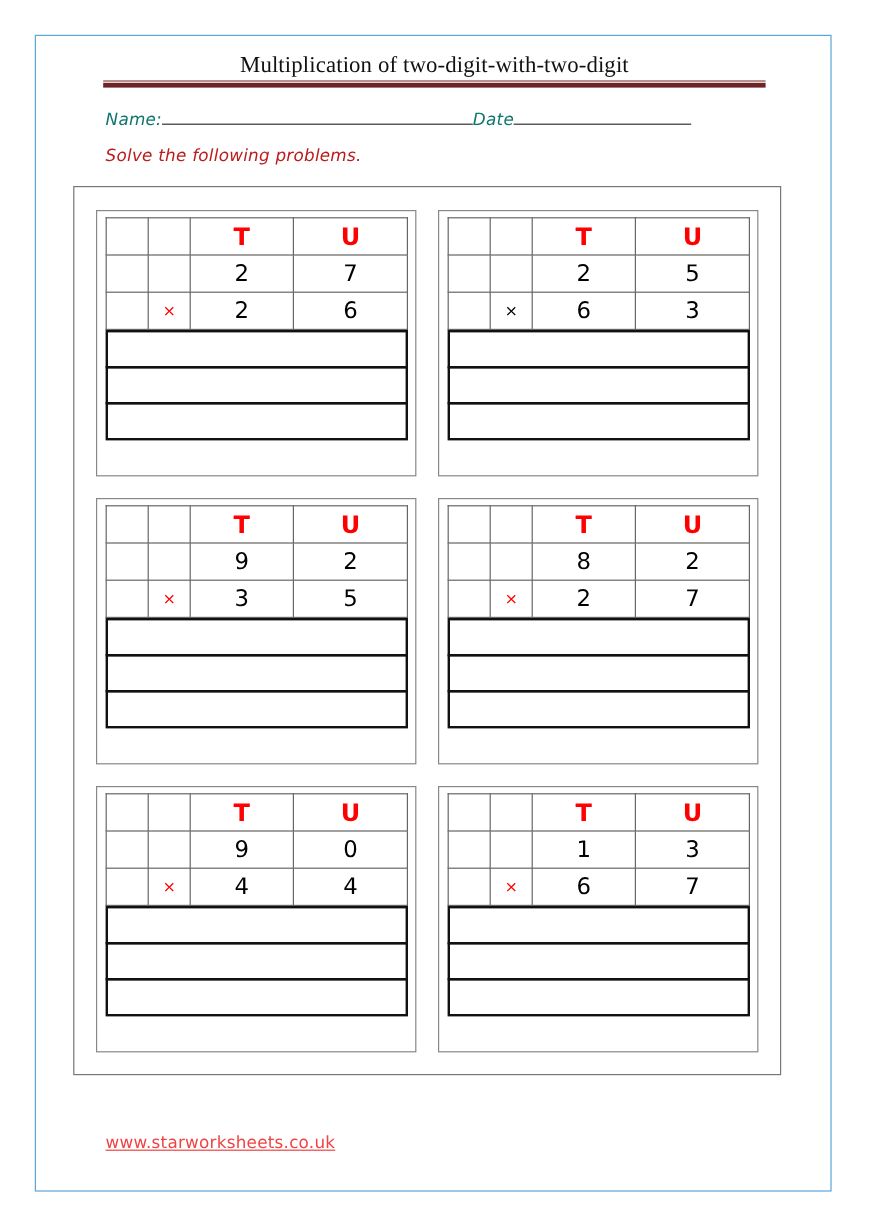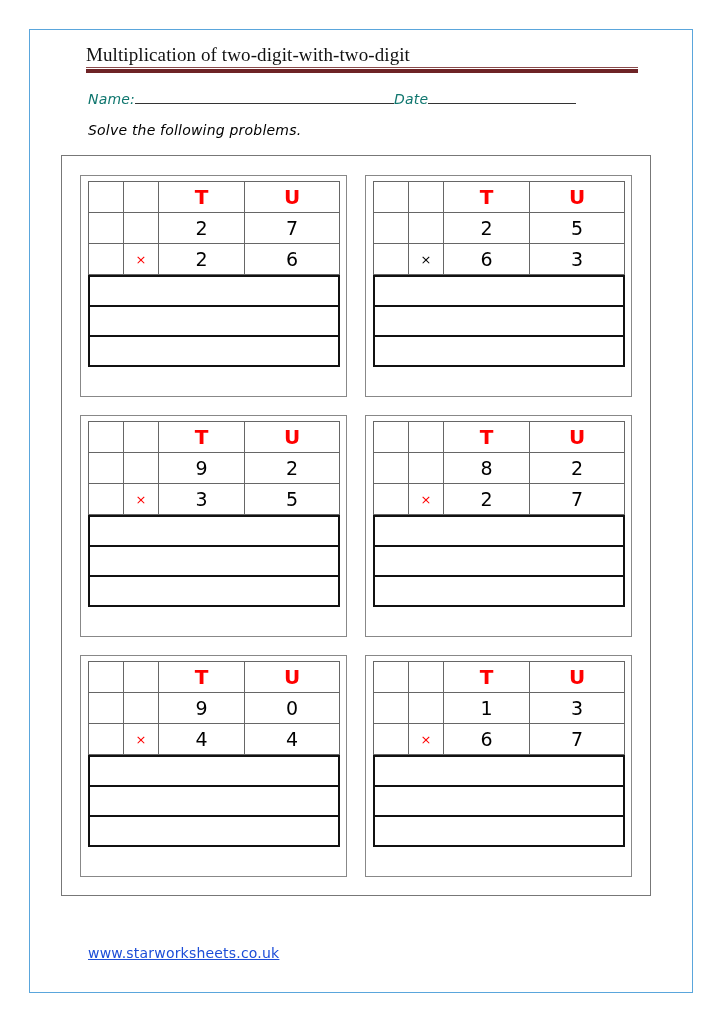--- a/index.html
+++ b/index.html
@@ -1,37 +1,37 @@
 <!DOCTYPE html>
 <html><head>
 <meta charset="utf-8">
 <style>
   html, body { margin:0; padding:0; background:#ffffff; }
   body { width:724px; height:1024px; position:relative; overflow:hidden; font-family:"DejaVu Sans", sans-serif; color:#000; }
   .page-border { position:absolute; left:29px; top:29px; width:664px; height:964px; border:1px solid #5aa6dc; box-sizing:border-box; }
-  .title { position:absolute; left:86px; width:552px; top:44px; text-align:left; font-family:"Liberation Serif", "DejaVu Serif", serif; font-size:19px; color:#111; letter-spacing:0.1px; }
+  .title { position:absolute; left:86px; width:552px; top:44px; text-align:center; font-family:"Liberation Serif", "DejaVu Serif", serif; font-size:19px; color:#111; letter-spacing:0.1px; }
   .rule-thin { position:absolute; left:86px; width:552px; top:67px; height:1px; background:#8a4a4a; }
   .rule-thick { position:absolute; left:86px; width:552px; top:69px; height:4px; background:#6e2326; }
   .name-line { position:absolute; left:88px; top:90px; font-size:14px; color:#0f766e; white-space:nowrap; font-family:"DejaVu Sans", sans-serif; font-style:italic; letter-spacing:0.2px; }
   .name-line .blank { display:inline-block; border-bottom:1px solid #333; height:13px; vertical-align:baseline; }
-  .instructions { position:absolute; left:88px; top:122px; font-size:14px; color:#000000; font-family:"DejaVu Sans", sans-serif; font-style:italic; letter-spacing:0.2px; }
+  .instructions { position:absolute; left:88px; top:122px; font-size:14px; color:#b91c1c; font-family:"DejaVu Sans", sans-serif; font-style:italic; letter-spacing:0.2px; }
   .main-box { position:absolute; left:61px; top:155px; width:590px; height:741px; border:1px solid #777; box-sizing:border-box; }
   .card { position:absolute; width:267px; height:222px; border:1px solid #888; box-sizing:border-box; }
   .grid { position:absolute; left:7px; top:5px; width:252px; border-collapse:collapse; }
   .grid td { border:1px solid #666; height:30px; padding:0; text-align:center; vertical-align:middle; font-family:"DejaVu Sans", sans-serif; font-size:19px; }
   .grid td.c1 { width:34px; }
   .grid td.c2 { width:34px; }
   .grid td.c3 { width:85px; }
   .grid td.c4 { width:94px; }
   .grid .hdr { color:#ff0000; font-weight:bold; font-size:20px; }
   .grid .op { font-size:13px; }
   .answers { position:absolute; left:7px; top:99px; width:252px; }
   .answer-row { width:252px; height:32px; border:2px solid #111; box-sizing:border-box; margin-top:-2px; }
   .answer-row:first-child { margin-top:0; }
-  .footer-link { position:absolute; left:88px; top:945px; font-size:14px; color:#1d4ed8; text-decoration:underline; font-family:"DejaVu Sans", sans-serif; letter-spacing:0.2px; }
+  .footer-link { position:absolute; left:88px; top:945px; font-size:14px; color:#ef4444; text-decoration:underline; font-family:"DejaVu Sans", sans-serif; letter-spacing:0.2px; }
 </style>
 </head>
 <body>
 
 <div class="page-border"></div>
 
 <div class="title">Multiplication of two-digit-with-two-digit</div>
 <div class="rule-thin"></div>
 <div class="rule-thick"></div>
 

